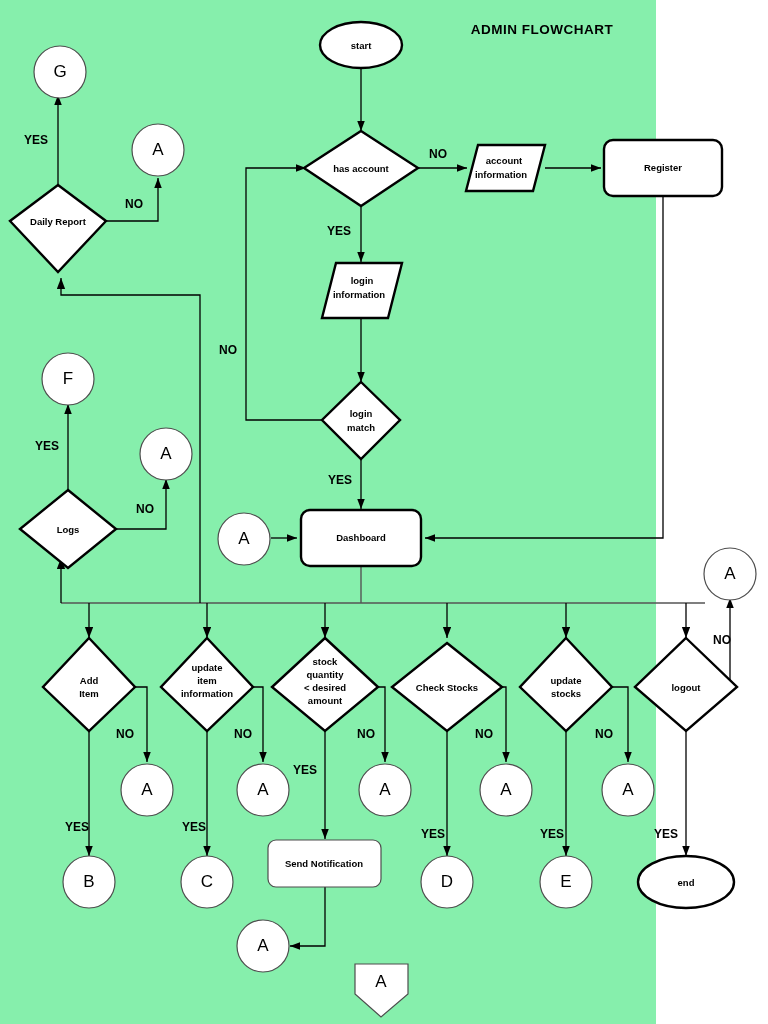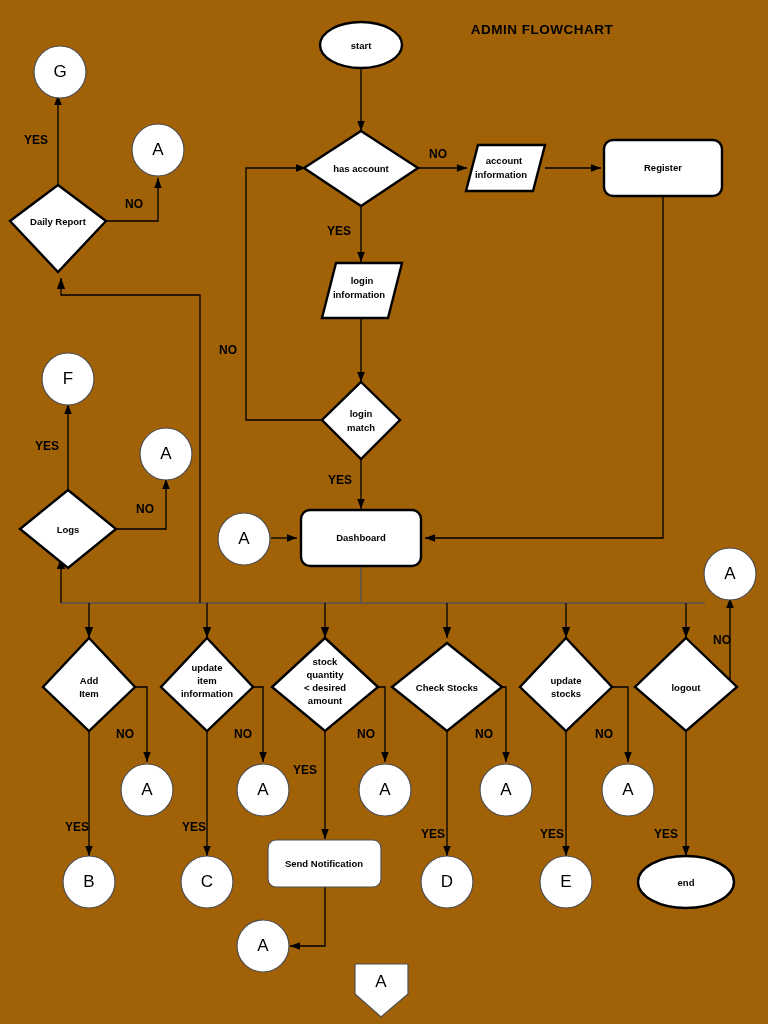--- a/index.html
+++ b/index.html
@@ -2,23 +2,23 @@
 <html><head>
 <meta charset="utf-8">
 <style>
   html, body {
     margin: 0;
     padding: 0;
     background: #ffffff;
   }
   #canvas {
     position: relative;
-    width: 768px;
+    width: 656px;
     height: 1024px;
-    background: #a16207;
+    background: #86efac;
     font-family: "Liberation Sans", sans-serif;
   }
   svg { display: block; }
   .node-text {
     font-family: "Liberation Sans", sans-serif;
     font-weight: bold;
     text-anchor: middle;
     dominant-baseline: middle;
     fill: #000000;
   }

